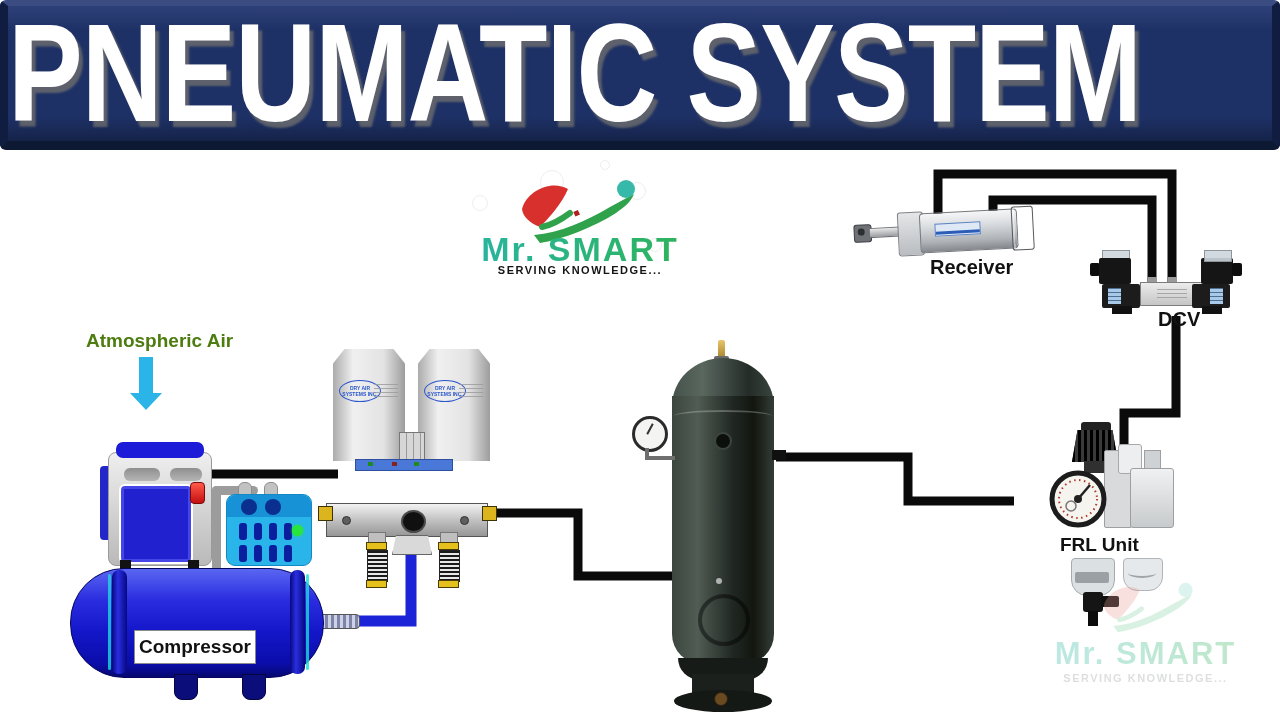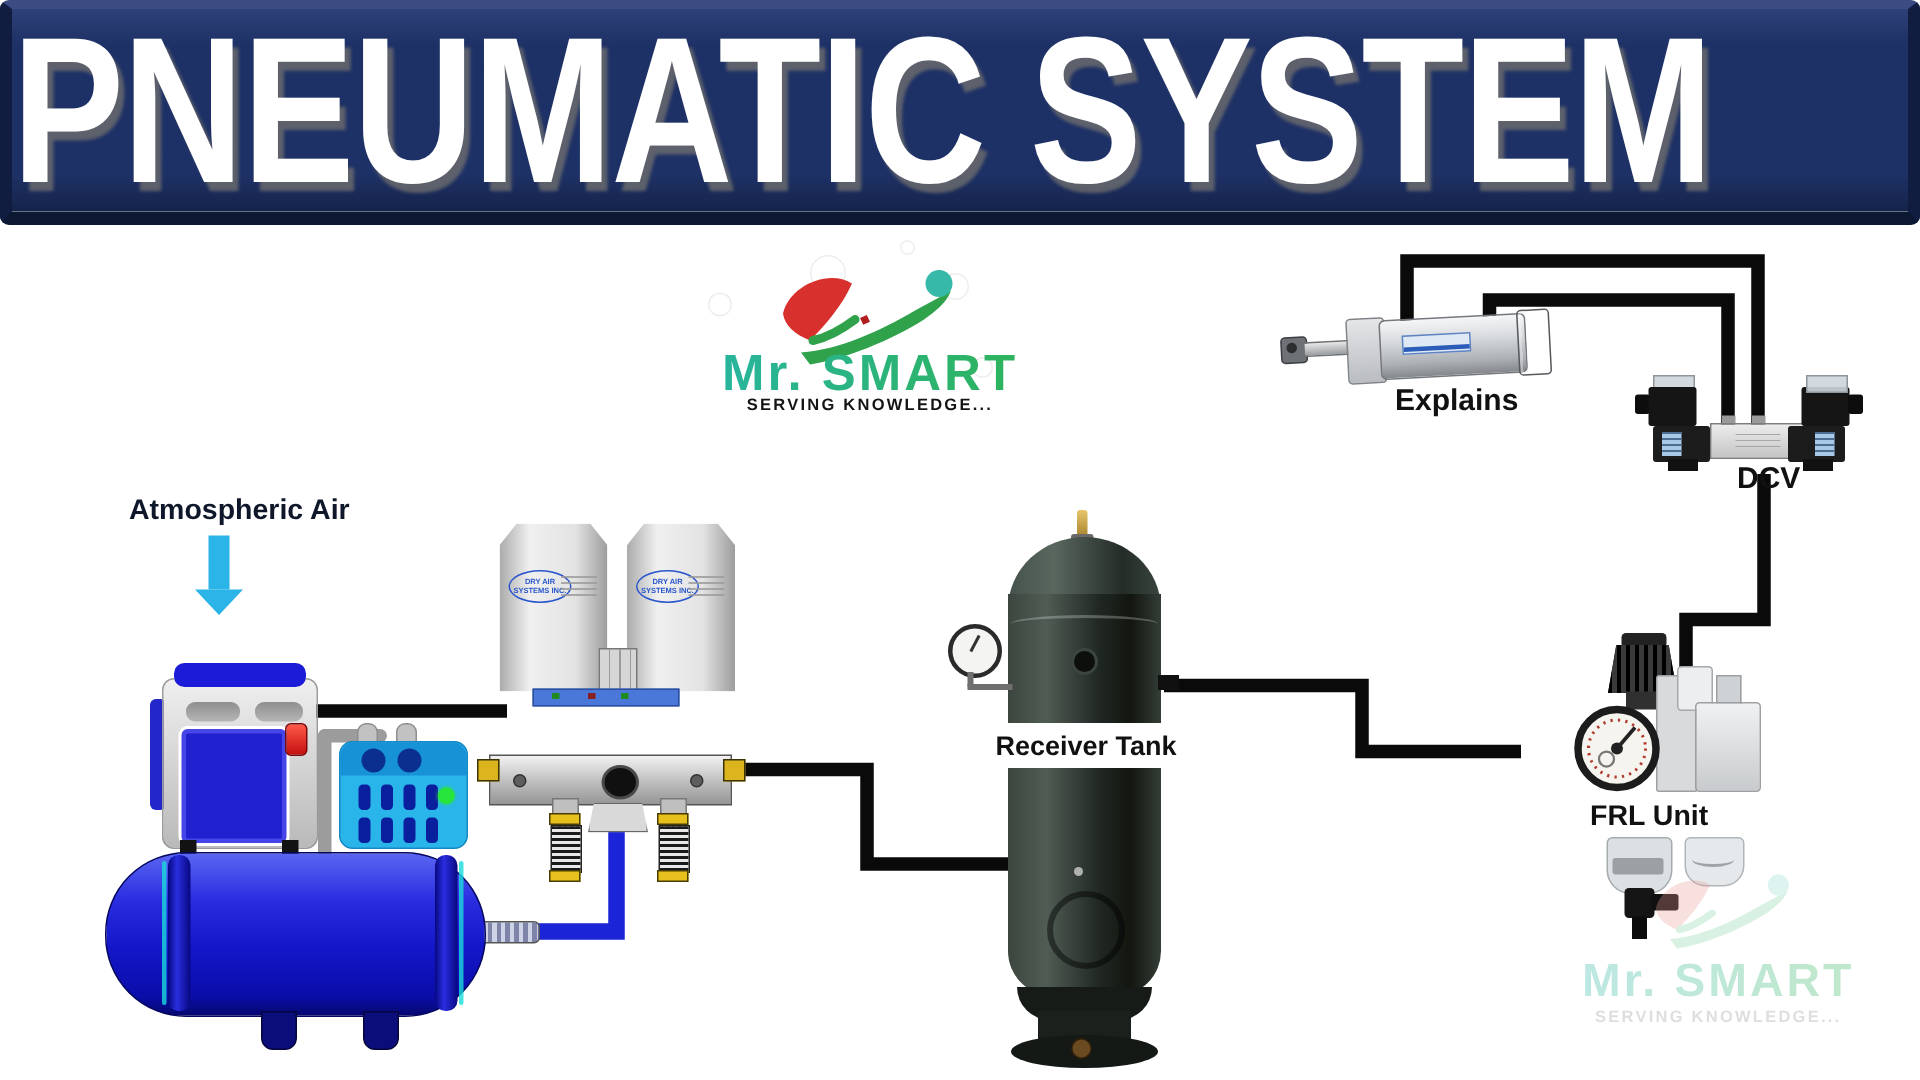--- a/index.html
+++ b/index.html
@@ -25,21 +25,21 @@
   .logo .brand{position:absolute;left:0;top:70px;width:300px;text-align:center;}
   .logo .tagline{position:absolute;left:0;top:104px;width:300px;text-align:center;
                  font-size:11px;font-weight:bold;letter-spacing:1.5px;color:#141414;}
   .logo .caption{position:absolute;left:-10px;top:116px;width:330px;text-align:center;
                  font-size:28px;color:#1a1a1a;}
   .hero{position:absolute;left:82px;top:16px;width:140px;height:72px;}
 
   .doodle{position:absolute;border:1.5px solid #9a9a9a;border-radius:50%;opacity:0.18;}
 
   
-  .atm-label{position:absolute;left:86px;top:330px;font-size:19px;font-weight:bold;color:#0f172a;}
+  .atm-label{position:absolute;left:86px;top:330px;font-size:19px;font-weight:bold;color:#4d7c0f;}
   .atm-arrow-shaft{position:absolute;left:139px;top:357px;width:14px;height:36px;background:#2ab4e8;}
   .atm-arrow-head{position:absolute;left:130px;top:393px;width:0;height:0;
                   border-left:16px solid transparent;border-right:16px solid transparent;
                   border-top:17px solid #2ab4e8;}
 
   
   .pipes{position:absolute;left:0;top:0;width:1280px;height:720px;}
   .braid{position:absolute;left:318px;top:614px;width:40px;height:13px;border-radius:4px;
          background:repeating-linear-gradient(90deg,#7d84a8 0 3px,#cdd2e6 3px 6px);
          border:1px solid #555;}
@@ -267,20 +267,21 @@
     </div>
     <div class="cmp-stand" style="left:58px;"></div>
     <div class="cmp-stand" style="left:126px;"></div>
     <div class="cmp-tank"></div>
     <div class="cmp-ring" style="left:50px;"></div>
     <div class="cmp-ring" style="left:228px;"></div>
     <div class="cmp-glint" style="left:46px;"></div>
     <div class="cmp-glint" style="left:244px;"></div>
     <div class="cmp-foot" style="left:112px;"></div>
     <div class="cmp-foot" style="left:180px;"></div>
+    <div class="tagbox cmp-label">Compressor</div>
   </div>
 
   <div class="atu">
     <div class="atu-can" style="left:11px;"></div>
     <div class="atu-can" style="left:96px;"></div>
     <div class="atu-can-logo" style="left:17px;">DRY AIR SYSTEMS INC.</div>
     <div class="atu-can-logo" style="left:102px;">DRY AIR SYSTEMS INC.</div>
     <div class="atu-can-lines" style="left:52px;"></div>
     <div class="atu-can-lines" style="left:137px;"></div>
     <div class="atu-conn"></div>
@@ -321,36 +322,35 @@
     <div class="rt-stub"></div>
     <div class="rt-gauge">
       <div class="rt-needle"></div>
     </div>
     <div class="rt-gpipe-v"></div>
     <div class="rt-gpipe-h"></div>
     <div class="rt-skirt"></div>
     <div class="rt-ped"></div>
     <div class="rt-base"></div>
     <div class="rt-drain"></div>
-    <div class="tagbox rt-label">Receiver Tank</div>
   </div>
 
   <div class="cylinder">
     <div class="cyl-clevis"></div>
     <div class="cyl-hole"></div>
     <div class="cyl-rod"></div>
     <div class="cyl-head"></div>
     <div class="cyl-body">
       <div class="cyl-stripe">
         <div class="cyl-stripe-bar"></div>
       </div>
     </div>
     <div class="cyl-cap"></div>
   </div>
-  <div class="plain-label" style="left:930px;top:256px;">Explains</div>
+  <div class="plain-label" style="left:930px;top:256px;">Receiver</div>
 
   <div class="dcv">
     <div class="dcv-gland" style="left:0px;"></div>
     <div class="dcv-cap" style="left:12px;"></div>
     <div class="dcv-sol" style="left:9px;"></div>
     <div class="dcv-block" style="left:12px;"></div>
     <div class="dcv-tag" style="left:18px;"></div>
     <div class="dcv-nub" style="left:58px;"></div>
     <div class="dcv-nub" style="left:78px;"></div>
     <div class="dcv-body">

